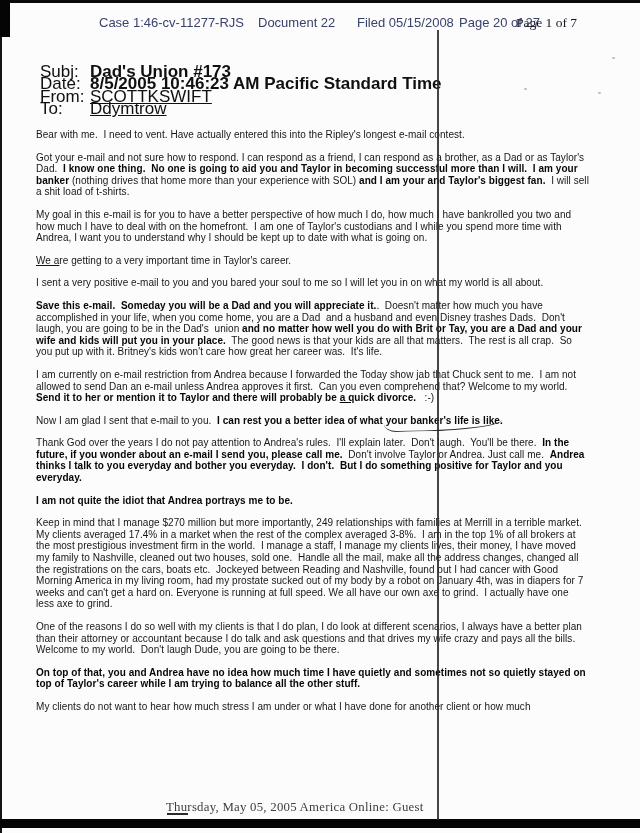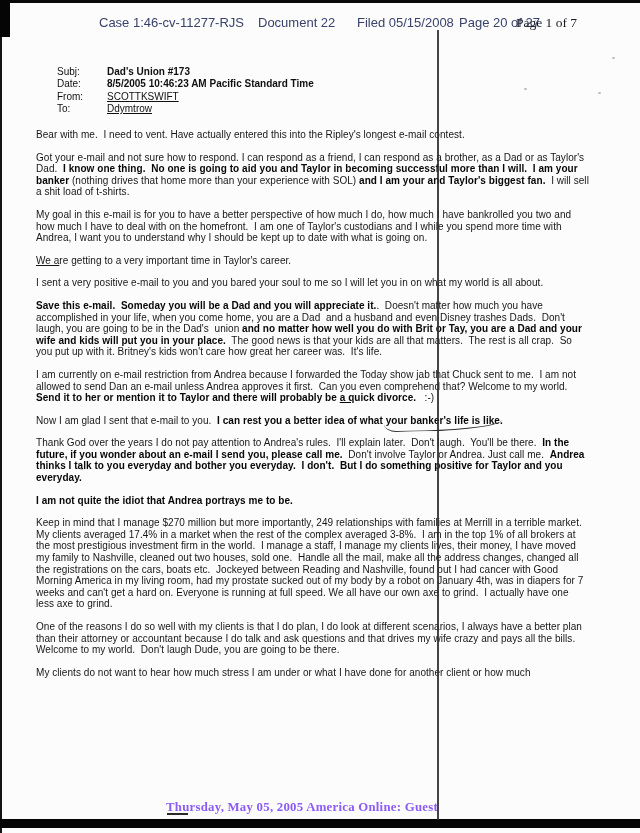--- a/index.html
+++ b/index.html
@@ -22,21 +22,21 @@
   .stamp { position:absolute; top:15px; left:0; width:640px; height:20px;
            font-size:13px; color:var(--stamp-blue); }
   .stamp span { position:absolute; white-space:nowrap; }
   .s-case    { left:99px; }
   .s-doc     { left:258px; }
   .s-filed   { left:357px; }
   .s-page    { left:459px; }
   .s-overlay { left:516px; color:#191926; font-family:"Liberation Serif", serif; font-size:13.5px; }
 
   
-  .ehdr { position:absolute; top:66px; left:57px; font-size:10px; line-height:12.4px; color:#101010; }
+  .ehdr { position:absolute; top:66px; left:40px; font-size:17px; line-height:12.4px; color:#101010; }
   .ehdr .row { display:flex; }
   .ehdr .label { width:50px; }
   .ehdr .value.bold { font-weight:bold; }
   .ehdr .value.underline { text-decoration:underline; }
 
   
   .ebody { position:absolute; top:129px; left:36px; width:553px;
            font-size:10px; line-height:11.6px; letter-spacing:.05px; color:var(--ink); z-index:2; }
   .ebody p { margin:0 0 11px 0; white-space:pre-wrap; }
   .b { font-weight:bold; color:#070707; }
@@ -44,21 +44,21 @@
   .swoosh { position:relative; }
   .swoosh::after {
     content:""; position:absolute; left:-2px; right:-50px; bottom:-5px; height:9px;
     border-bottom:1.6px solid #2e2e2e;
     border-radius:0 0 85px 14px / 0 0 11px 9px;
     transform:rotate(-1.2deg); pointer-events:none;
   }
 
   
   .pfooter { position:absolute; top:800px; left:166px; white-space:nowrap;
-             font-family:"Liberation Serif", serif; font-size:12.8px; letter-spacing:.25px; color:#8b5cf6;font-weight:bold; }
+             font-family:"Liberation Serif", serif; font-size:12.8px; letter-spacing:.25px; color:#404040; }
 </style>
 </head>
 <body>
 
 <div class="page">
 
   <div class="edge-top"></div>
   <div class="edge-left"></div>
   <div class="corner-blk"></div>
   <div class="bar-bottom"></div>
@@ -102,18 +102,19 @@
       <p><span>My goal in this e-mail is for you to have a better perspective of how much I do, how much I have bankrolled you two and how much I have to deal with on the homefront.  I am one of Taylor's custodians and I while you spend more time with Andrea, I want you to understand why I should be kept up to date with what is going on.</span></p>
       <p><span class="u">We a</span><span>re getting to a very important time in Taylor's career.</span></p>
       <p><span>I sent a very positive e-mail to you and you bared your soul to me so I will let you in on what my world is all about.</span></p>
       <p><span class="b">Save this e-mail.  Someday you will be a Dad and you will appreciate it.</span><span>.  Doesn't matter how much you have accomplished in your life, when you come home, you are a Dad  and a husband and even Disney trashes Dads.  Don't laugh, you are going to be in the Dad's  union </span><span class="b">and no matter how well you do with Brit or Tay, you are a Dad and your wife and kids will put you in your place.</span><span>  The good news is that your kids are all that matters.  The rest is all crap.  So you put up with it. Britney's kids won't care how great her career was.  It's life.</span></p>
       <p><span>I am currently on e-mail restriction from Andrea because I forwarded the Today show jab that Chuck sent to me.  I am not allowed to send Dan an e-mail unless Andrea approves it first.  Can you even comprehend that? Welcome to my world.  </span><span class="b">Send it to her or mention it to Taylor and there will probably be </span><span class="b u">a q</span><span class="b">uick divorce.</span><span>   :-)</span></p>
       <p><span>Now I am glad I sent that e-mail to you.  </span><span class="b">I can rest you a better idea of what </span><span class="b swoosh">your banker's</span><span class="b"> life is like.</span></p>
       <p><span>Thank God over the years I do not pay attention to Andrea's rules.  I'll explain later.  Don't laugh.  You'll be there.  </span><span class="b">In the future, if you wonder about an e-mail I send you, please call me.</span><span>  Don't involve Taylor or Andrea. Just call me.  </span><span class="b">Andrea thinks I talk to you everyday and bother you everyday.  I don't.  But I do something positive for Taylor and you everyday.</span></p>
       <p><span class="b">I am not quite the idiot that Andrea portrays me to be.</span></p>
       <p><span>Keep in mind that I manage $270 million but more importantly, 249 relationships with families at Merrill in a terrible market.  My clients averaged 17.4% in a market when the rest of the complex averaged 3-8%.  I am in the top 1% of all brokers at the most prestigious investment firm in the world.  I manage a staff, I manage my clients lives, their money, I have moved my family to Nashville, cleaned out two houses, sold one.  Handle all the mail, make all the address changes, changed all the registrations on the cars, boats etc.  Jockeyed between Reading and Nashville, found out I had cancer with Good Morning America in my living room, had my prostate sucked out of my body by a robot on January 4th, was in diapers for 7 weeks and can't get a hard on. Everyone is running at full speed. We all have our own axe to grind.  I actually have one less axe to grind.</span></p>
       <p><span>One of the reasons I do so well with my clients is that I do plan, I do look at different scenarios, I always have a better plan than their attorney or accountant because I do talk and ask questions and that drives my wife crazy and pays all the bills. Welcome to my world.  Don't laugh Dude, you are going to be there.</span></p>
+      <p><span class="b">On top of that, you and Andrea have no idea how much time I have quietly and sometimes not so quietly stayed on top of Taylor's career while I am trying to balance all the other stuff.</span></p>
       <p><span>My clients do not want to hear how much stress I am under or what I have done for another client or how much</span></p>
     </div>
 
   <div class="pfooter">Thursday, May 05, 2005 America Online: Guest</div>
 
 </div>
 
 </body></html>

